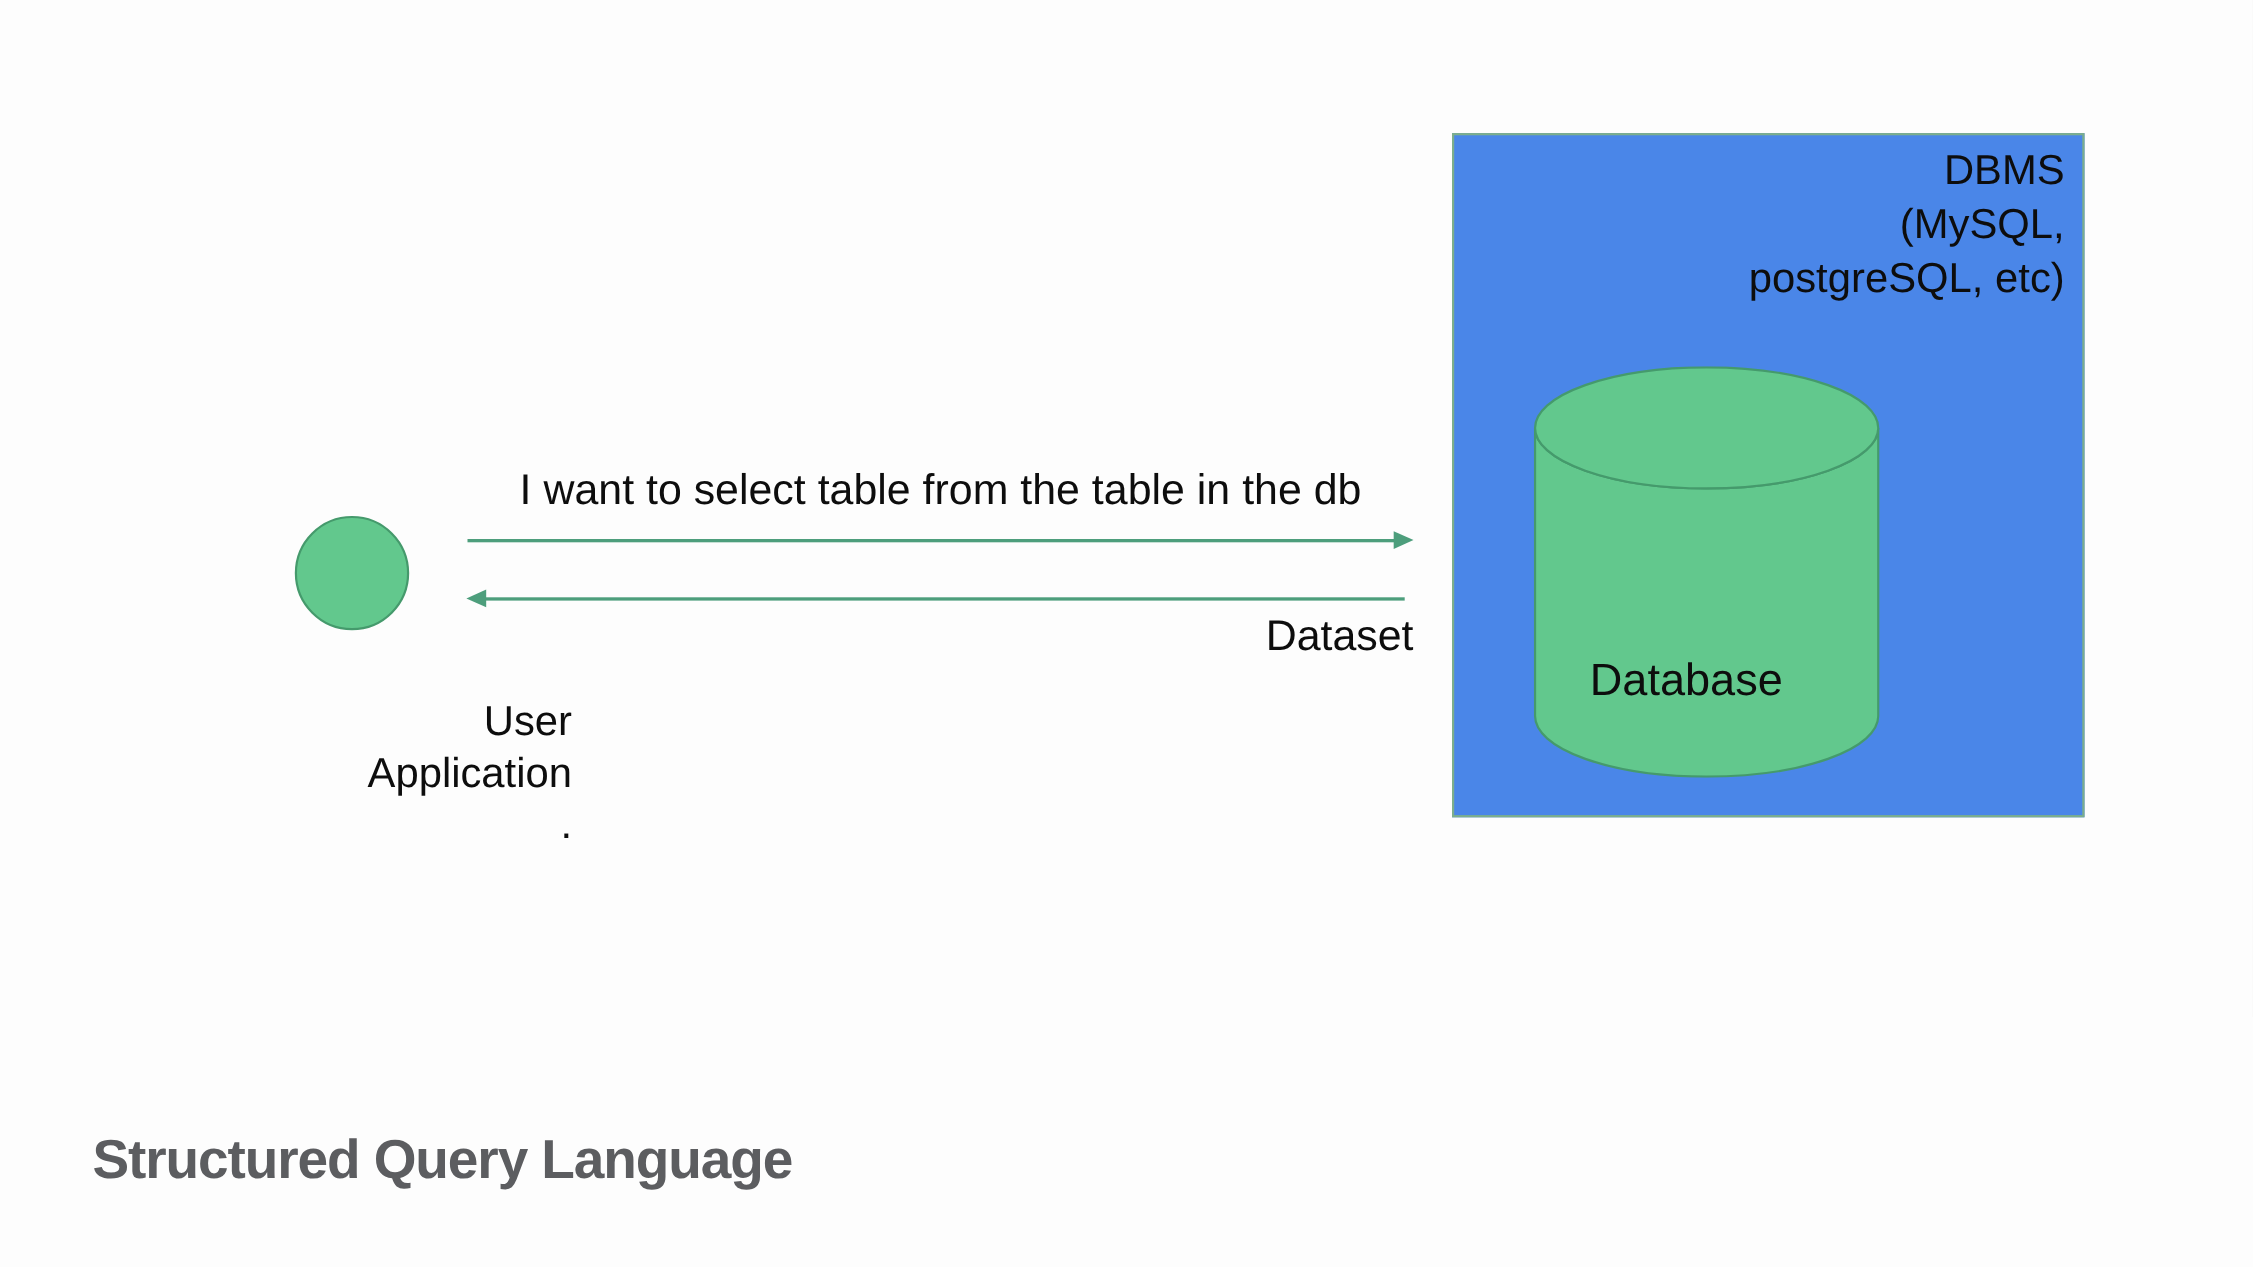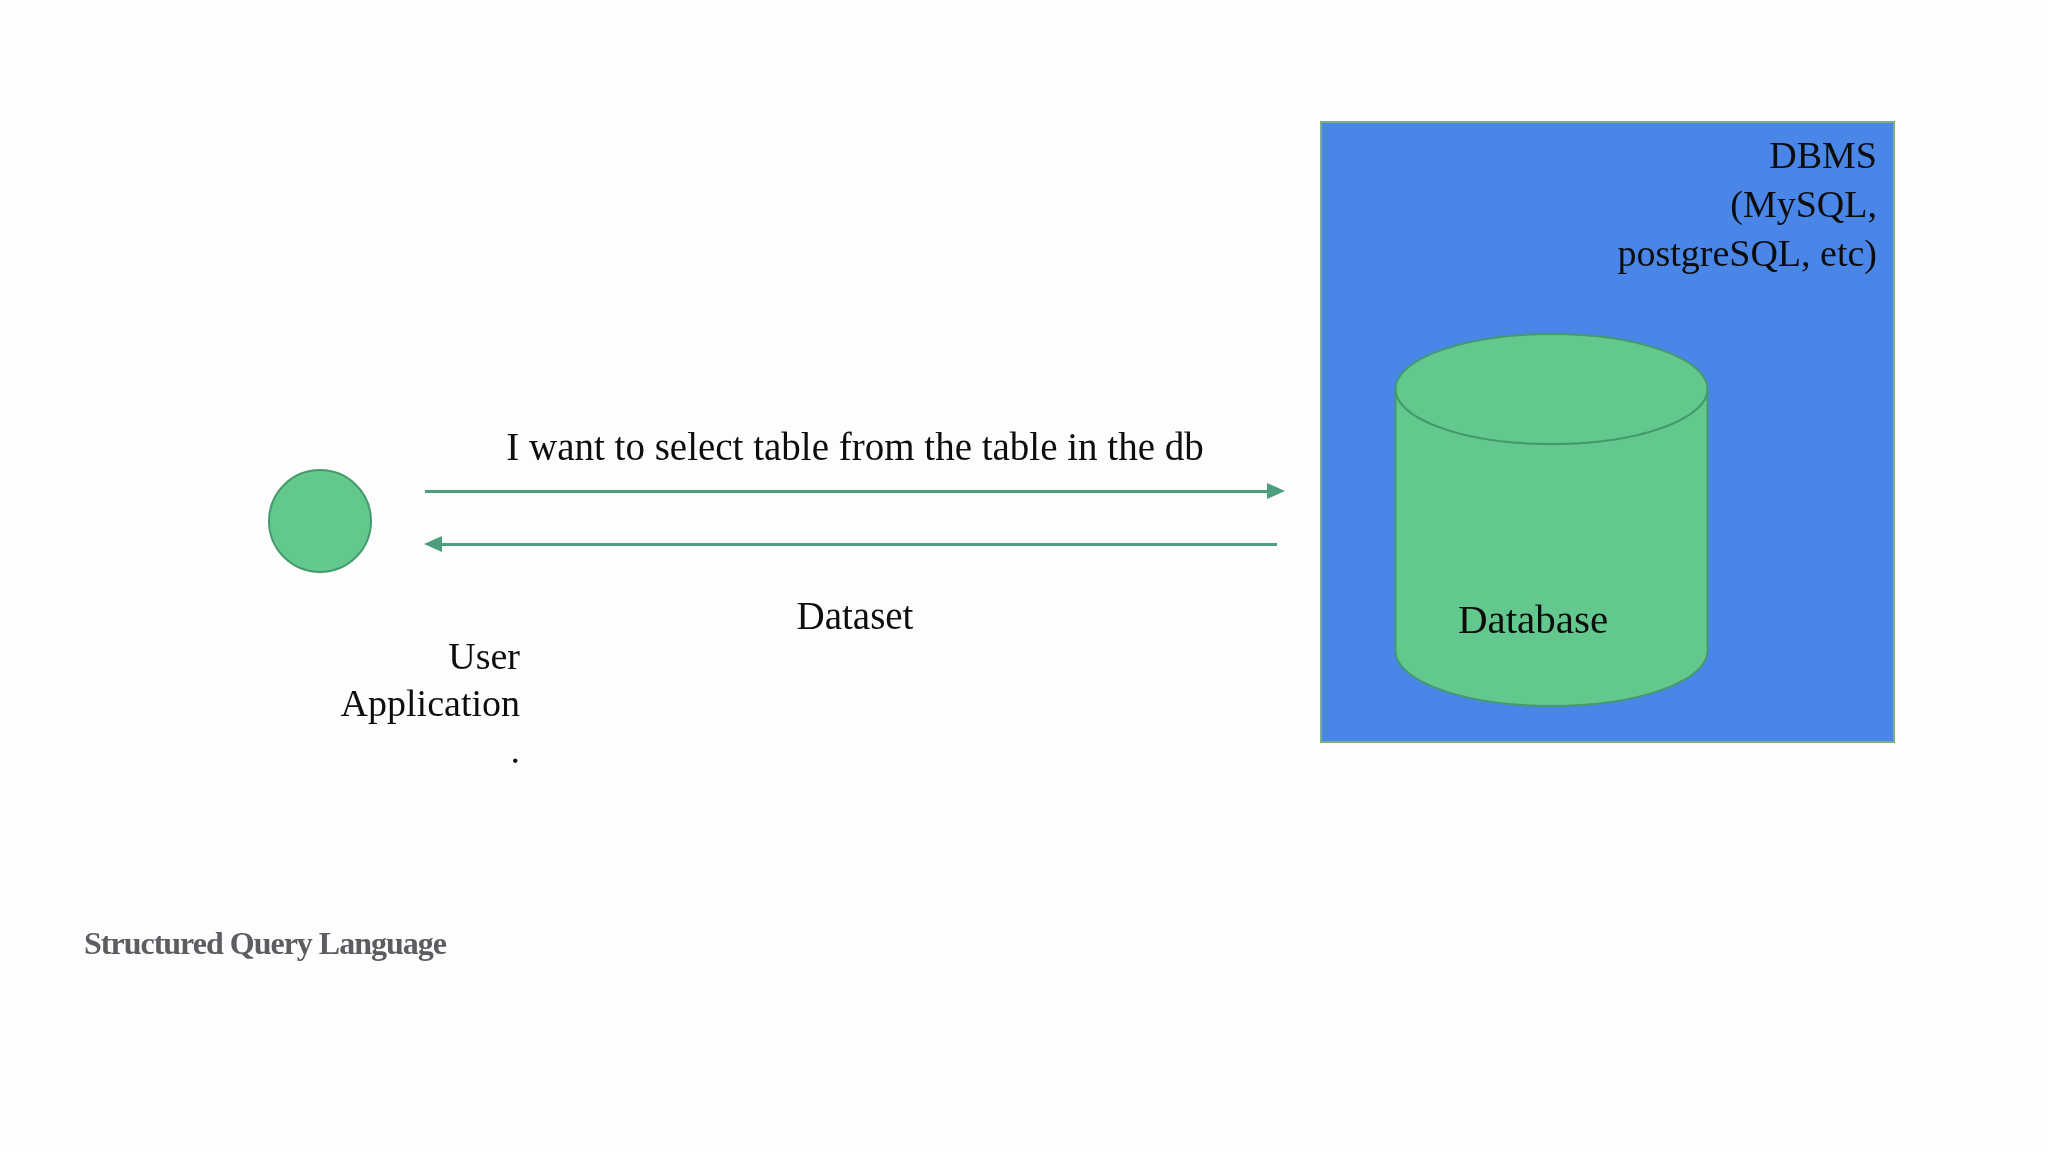--- a/index.html
+++ b/index.html
@@ -7,21 +7,21 @@
     font-family: "Liberation Sans", "DejaVu Sans", sans-serif;
     background: #e9e9e9;
   }
   .slide {
     position: relative;
     width: 2048px;
     height: 1152px;
     background: var(--c-background);
     overflow: hidden;
   }
-  .abs { position: absolute; font-family: Liberation Serif, serif; }
+  .abs { position: absolute; }
 
   
   .user-circle {
     left: 268px; top: 469px;
     width: 104px; height: 104px;
     border-radius: 50%;
     background: var(--c-green);
     border: 2px solid var(--c-green-stroke);
     box-sizing: border-box;
   }
@@ -55,24 +55,23 @@
     border-right: 18px solid var(--c-arrow);
   }
   .req-label {
     left: 425px; top: 424px; width: 860px;
     text-align: center;
     font-size: 39px;
     color: var(--c-label);
   }
   .res-label {
     left: 425px; top: 557px; width: 860px;
-    text-align: center;
+    text-align: right;
     font-size: 39px;
     color: var(--c-label);
-    margin-top: 36px;
   }
 
   
   .dbms-box {
     left: 1320px; top: 121px;
     width: 575px; height: 622px;
     background: var(--c-blue);
     border: 2px solid var(--c-box-border);
     box-sizing: border-box;
   }
@@ -94,22 +93,22 @@
   .db-label {
     position: absolute;
     left: 0; top: 262px; width: 100%;
     text-align: center;
     font-size: 41px;
     color: var(--c-label);
   }
 
   
   .slide-title {
-    left: 84px; top: 925px;
-    font-size: 32px;
+    left: 84px; top: 1025px;
+    font-size: 50px;
     font-weight: bold;
     letter-spacing: -1px;
     color: var(--c-title);
   }
 </style>
 </head>
 <body>
 
 <div class="slide">
 

